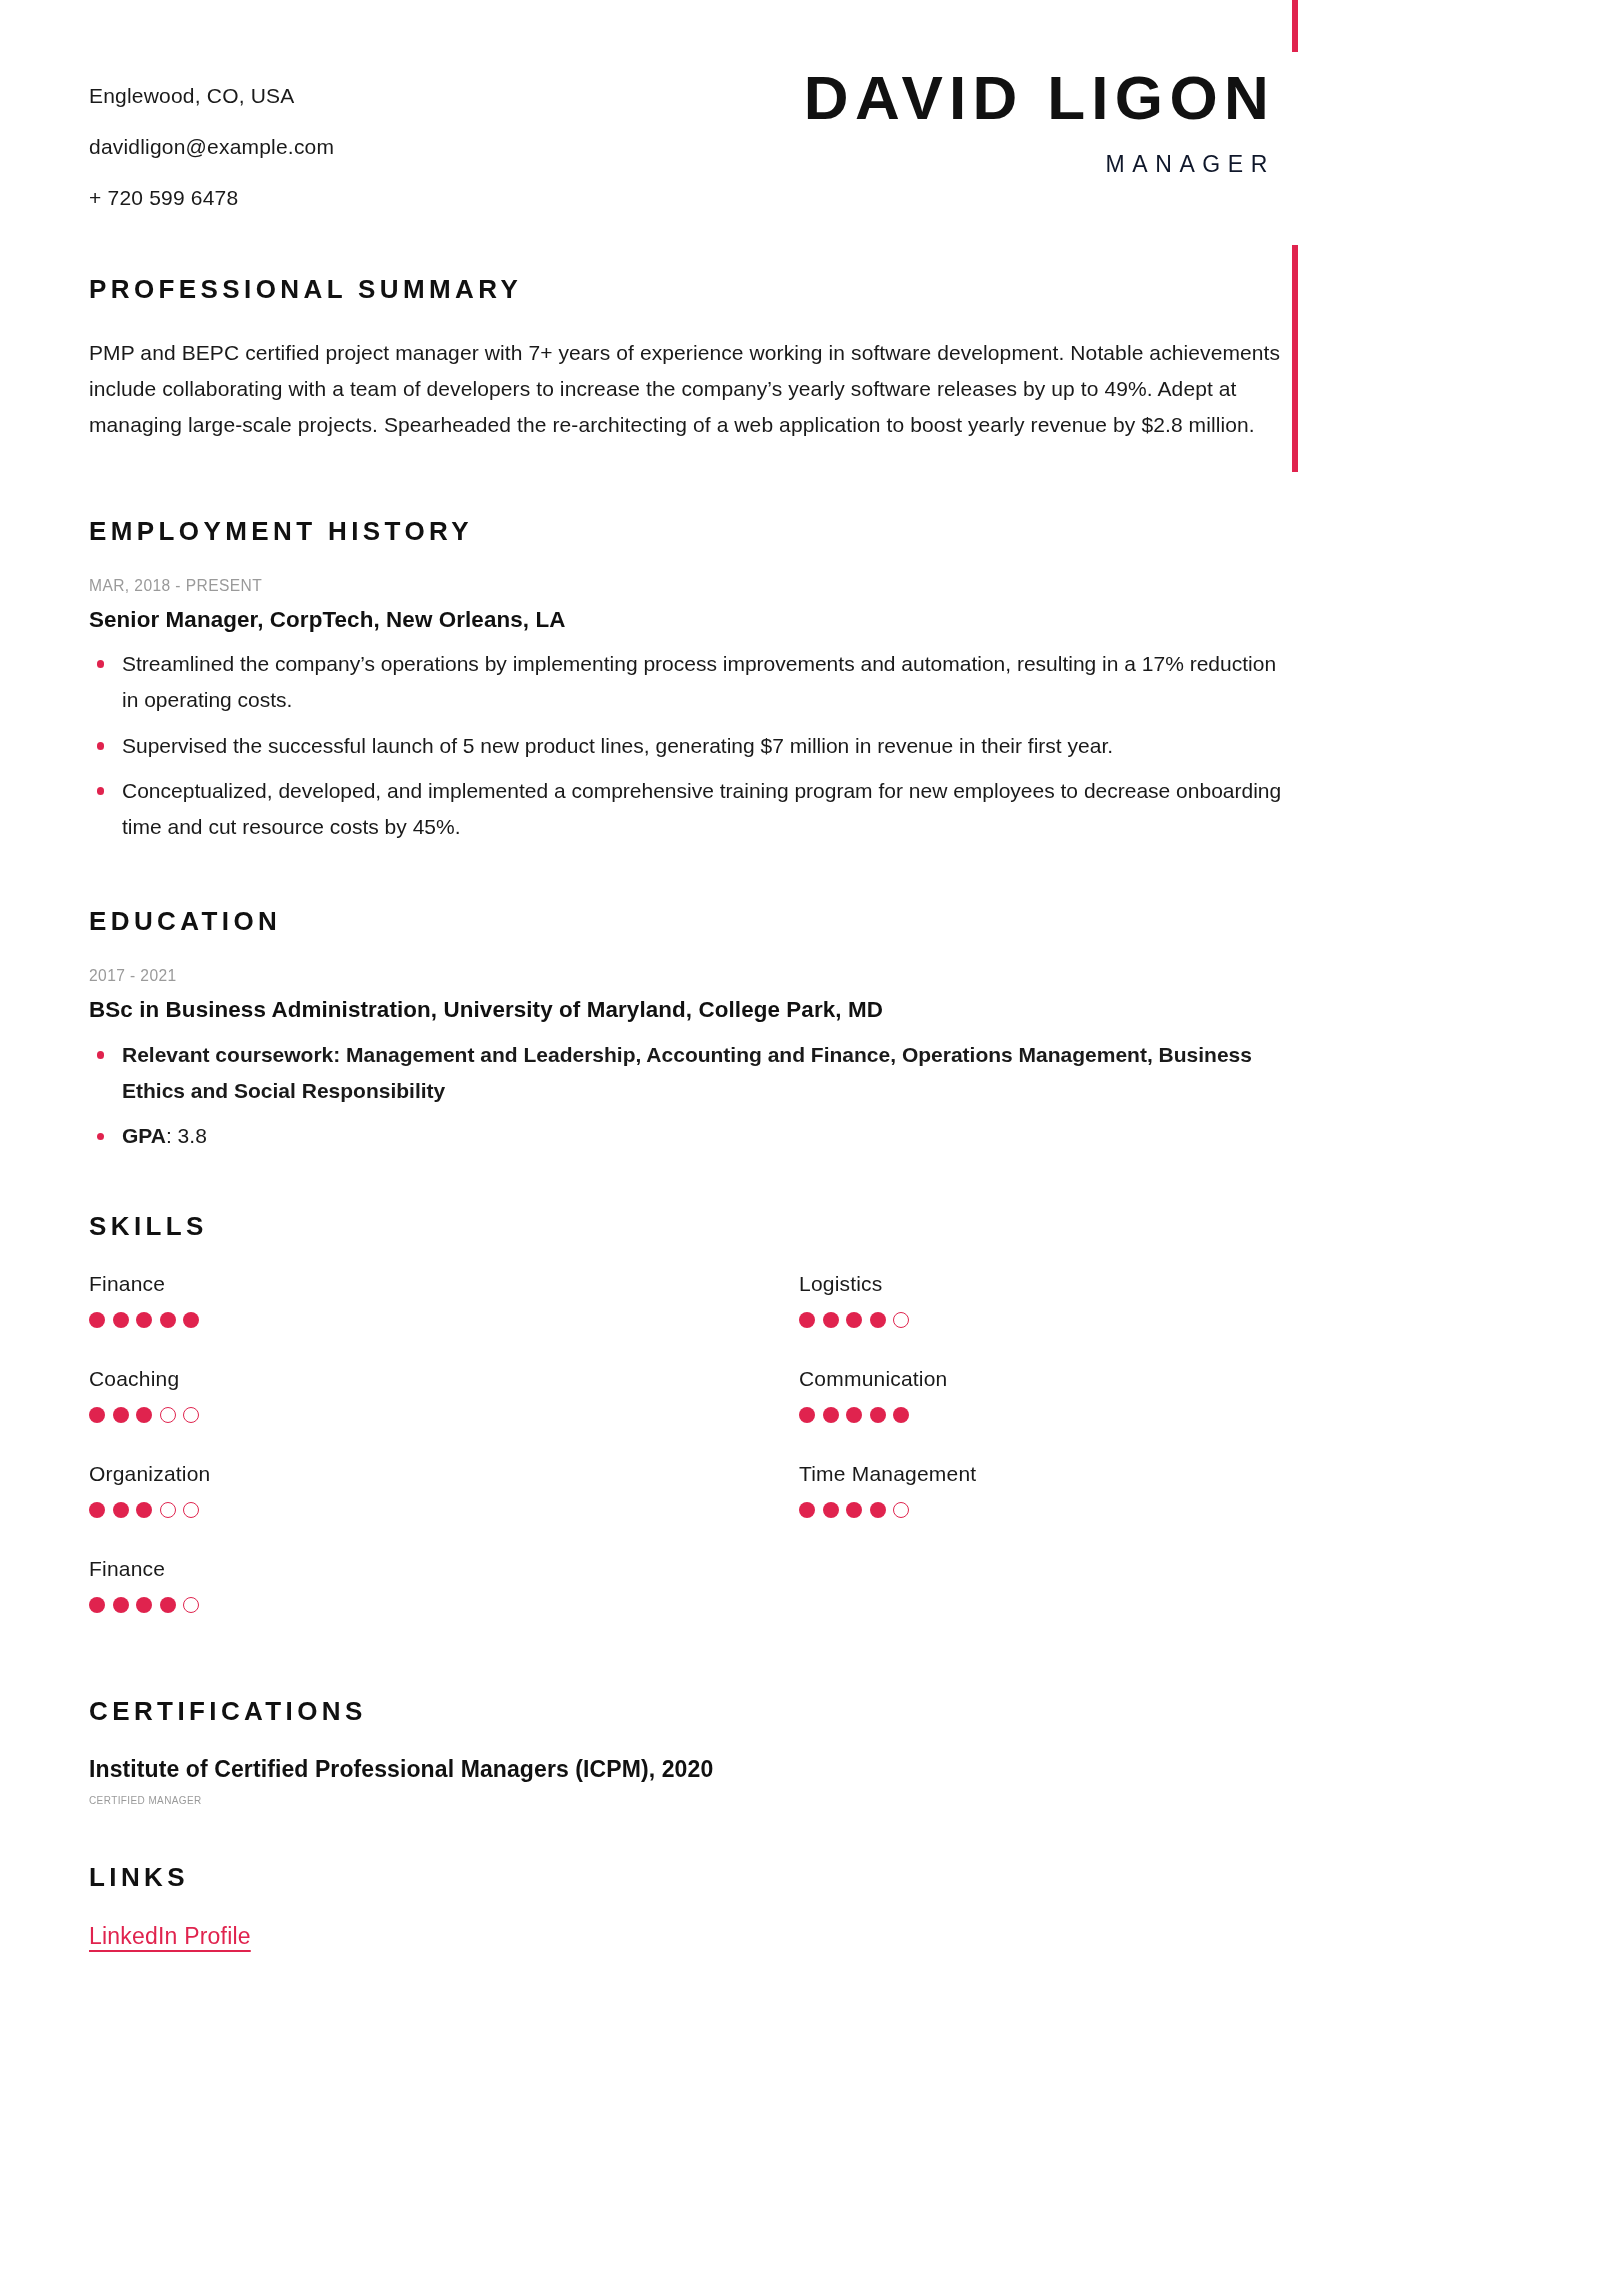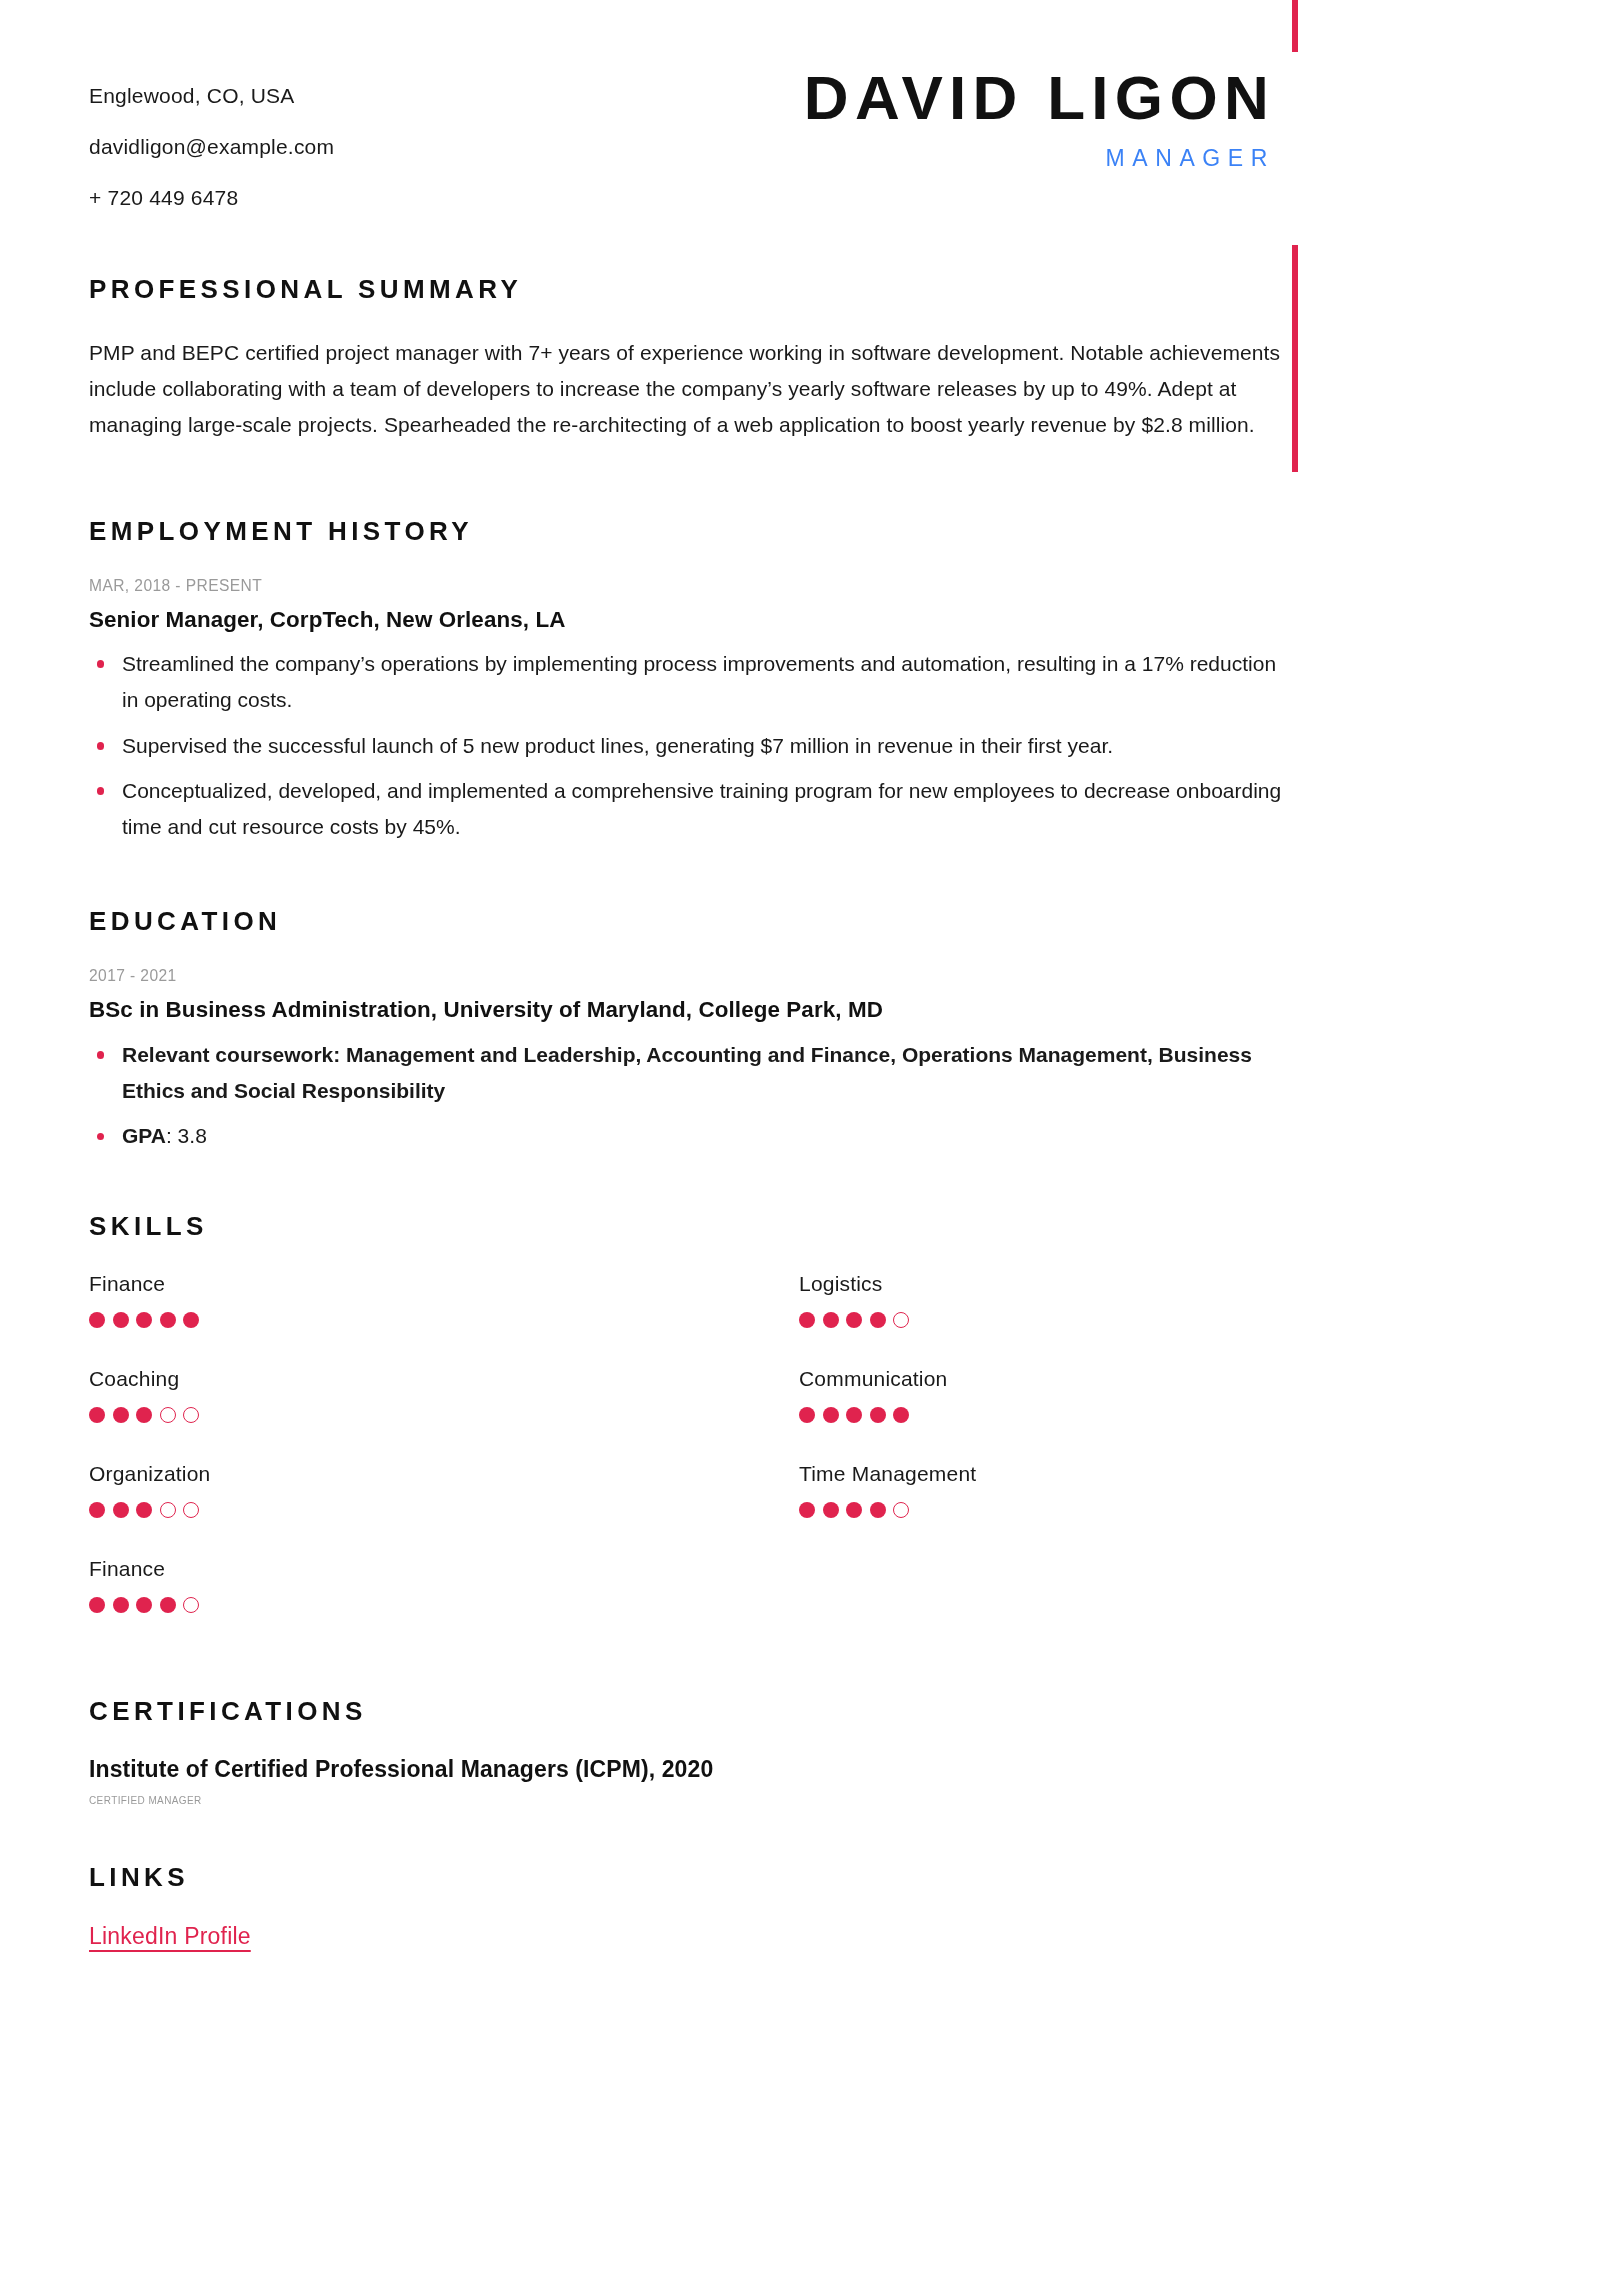--- a/index.html
+++ b/index.html
@@ -63,22 +63,22 @@
     letter-spacing: 6.3px;
     line-height: 1.02;
     color: #111111;
     white-space: nowrap;
   }
 
   .job-title {
     font-size: 23px;
     font-weight: 400;
     letter-spacing: 7.6px;
-    color: #3b82f6;
-    margin-top: 16px;
+    color: #0f172a;
+    margin-top: 22px;
     white-space: nowrap;
   }
 
   
   .section { padding: 0 110px 0 89px; }
 
   .section-heading {
     font-size: 26px;
     font-weight: 700;
     letter-spacing: 4.4px;
@@ -214,21 +214,21 @@
 <div class="page">
 
   <div class="accent-bar accent-bar-top"></div>
   <div class="accent-bar accent-bar-second"></div>
 
   <div class="header">
 
     <div class="contact-block">
       <div class="contact-line">Englewood, CO, USA</div>
       <div class="contact-line">davidligon@example.com</div>
-      <div class="contact-line">+ 720 449 6478</div>
+      <div class="contact-line">+ 720 599 6478</div>
     </div>
 
     <div class="identity">
       <div class="full-name">DAVID LIGON</div>
       <div class="job-title">MANAGER</div>
     </div>
 
   </div>
 
   <div class="section summary-section">

